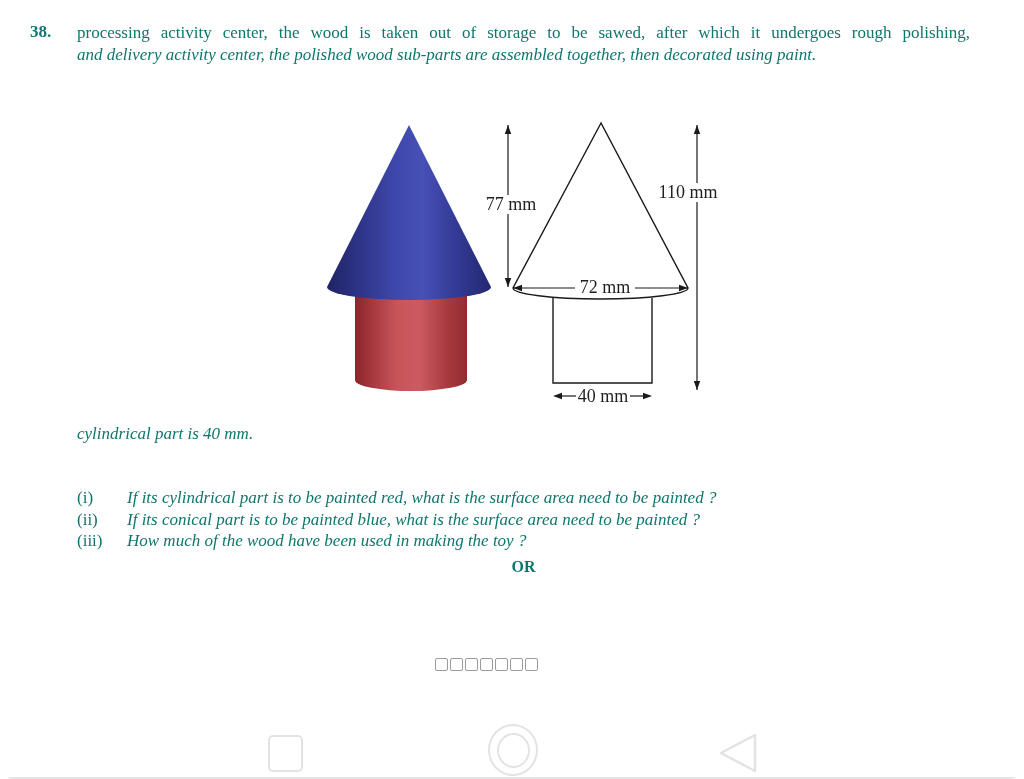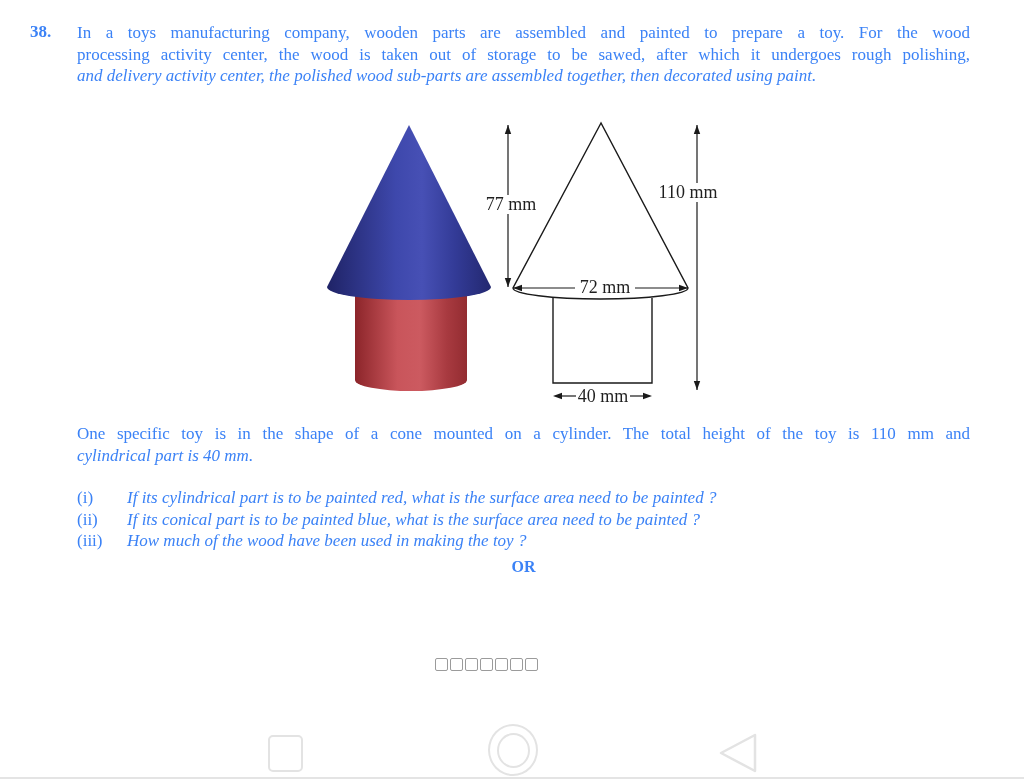--- a/index.html
+++ b/index.html
@@ -1,19 +1,19 @@
 <!DOCTYPE html>
 <html><head>
 <meta charset="utf-8">
 <style>
   * { margin:0; padding:0; box-sizing:border-box; }
   html,body { background:#ffffff; }
   .screen {
     position:relative; width:1024px; height:779px; background:#ffffff;
-    font-family:"Liberation Serif","DejaVu Serif",serif; color:#3b82f6; overflow:hidden;
+    font-family:"Liberation Serif","DejaVu Serif",serif; color:#0f766e; overflow:hidden;border-radius:14px;
   }
   .qnum { position:absolute; left:30px; top:22px; font-weight:bold; font-size:17px; }
   .para { position:absolute; left:77px; width:893px; font-size:17px; line-height:21.5px; }
   .p1 { top:22px; }
   .p2 { top:423px; }
   .jline { text-align:justify; text-align-last:justify; }
   .jline.last { text-align-last:left;font-style:italic; }
   .figure { position:absolute; left:310px; top:115px; width:420px; height:300px; }
   .figure text { font-family:"Liberation Serif","DejaVu Serif",serif; font-size:18px; fill:#1f1f1f; }
   .outline { stroke:#1a1a1a; stroke-width:1.4; fill:none; }
@@ -37,21 +37,20 @@
   .bottom-edge { position:absolute; left:0; bottom:0; width:1024px; height:2px; background:#e4e4e4; }
 </style>
 </head>
 <body>
 
 <div class="screen">
 
   <div class="qnum">38.</div>
 
   <div class="para p1">
-    <div class="jline">In a toys manufacturing company, wooden parts are assembled and painted to prepare a toy. For the wood</div>
     <div class="jline">processing activity center, the wood is taken out of storage to be sawed, after which it undergoes rough polishing,</div>
     <div class="jline last">and delivery activity center, the polished wood sub-parts are assembled together, then decorated using paint.</div>
   </div>
 
   <svg class="figure" viewBox="0 0 420 300" xmlns="http://www.w3.org/2000/svg">
     <defs>
       <linearGradient id="blueGrad" x1="0" y1="0" x2="1" y2="0">
         <stop offset="0" stop-color="#1f2366"></stop>
         <stop offset="0.42" stop-color="#3e48ac"></stop>
         <stop offset="0.58" stop-color="#4750b5"></stop>
@@ -96,21 +95,20 @@
 
       <line class="dimline" x1="252" y1="281" x2="266" y2="281"></line>
       <line class="dimline" x1="320" y1="281" x2="333" y2="281"></line>
       <path class="arrowhead" d="M243,281 L252,277.8 L252,284.2 Z"></path>
       <path class="arrowhead" d="M342,281 L333,277.8 L333,284.2 Z"></path>
       <text x="293" y="287" text-anchor="middle">40 mm</text>
     </g>
   </svg>
 
   <div class="para p2">
-    <div class="jline">One specific toy is in the shape of a cone mounted on a cylinder. The total height of the toy is 110 mm and</div>
     <div class="jline last">cylindrical part is 40 mm.</div>
   </div>
 
   <div class="item" style="top:487px">
     <span class="marker">(i)</span>
     <span class="itext">If its cylindrical part is to be painted red, what is the surface area need to be painted ?</span>
   </div>
   <div class="item" style="top:509px">
     <span class="marker">(ii)</span>
     <span class="itext">If its conical part is to be painted blue, what is the surface area need to be painted ?</span>

